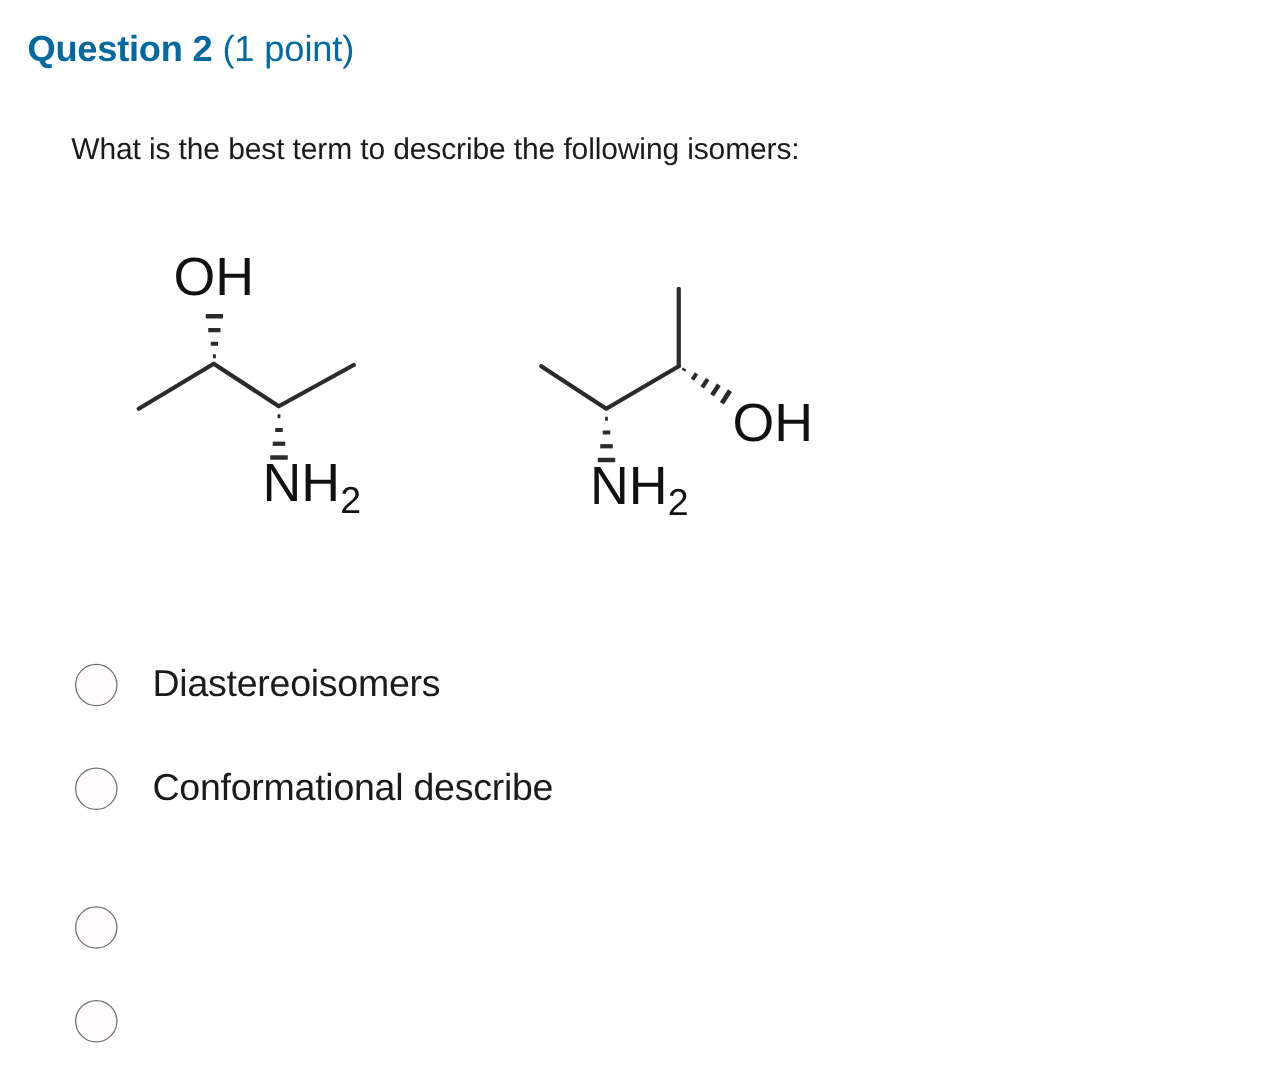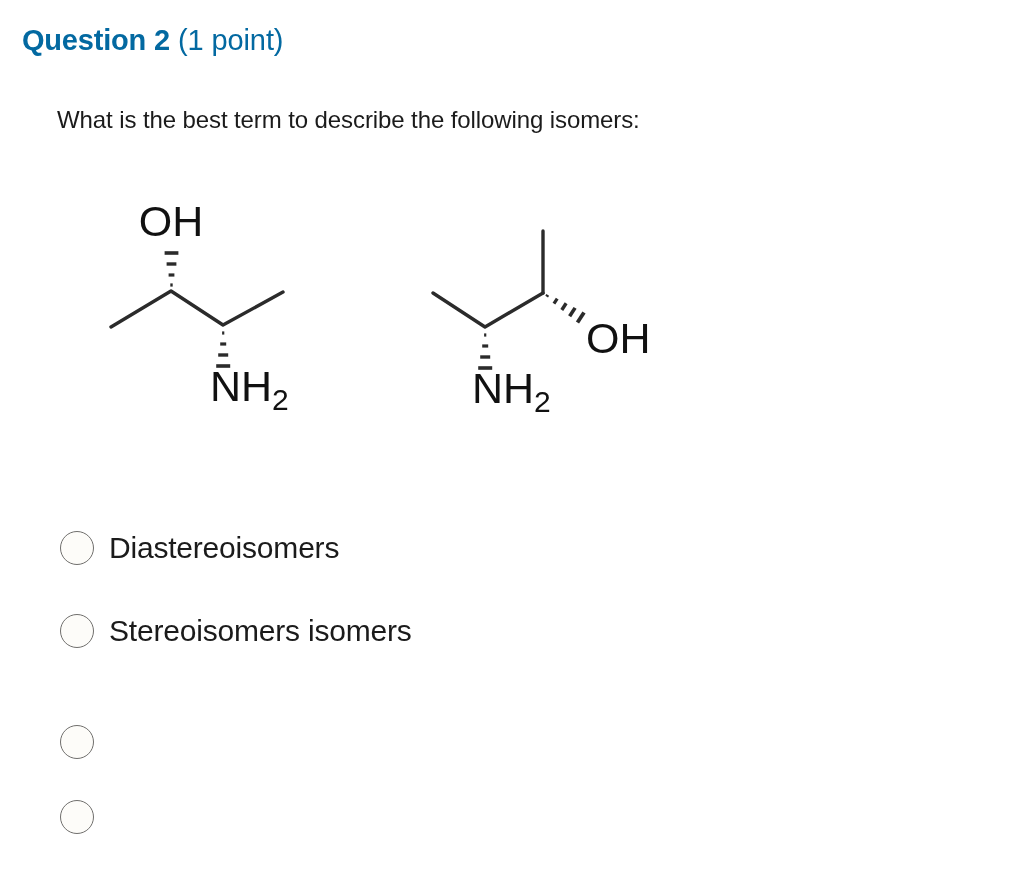--- a/index.html
+++ b/index.html
@@ -80,21 +80,21 @@
     width: 34px;
     height: 34px;
     min-width: 34px;
     border: 1.6px solid #706f6d;
     border-radius: 50%;
     background: #fdfcf9;
     box-sizing: border-box;
     cursor: pointer;
   }
   .option-label {
-    margin-left: 15px;
+    margin-left: 28px;
     font-size: 30px;
     line-height: 34px;
     color: #1b1b1b;
     white-space: nowrap;
     letter-spacing: -0.2px;
     cursor: pointer;
   }
 </style>
 </head>
 <body>
@@ -161,21 +161,21 @@
 
 <div id="answer-options">
 
   <div class="option-row" style="top:28px">
     <span class="radio-button"></span>
     <span class="option-label">Diastereoisomers</span>
   </div>
 
   <div class="option-row" style="top:111px">
     <span class="radio-button"></span>
-    <span class="option-label">Stereoisomers isomers</span>
+    <span class="option-label">Conformational describe</span>
   </div>
 
   <div class="option-row" style="top:222px">
     <span class="radio-button"></span>
   </div>
 
   <div class="option-row" style="top:297px">
     <span class="radio-button"></span>
   </div>
 

